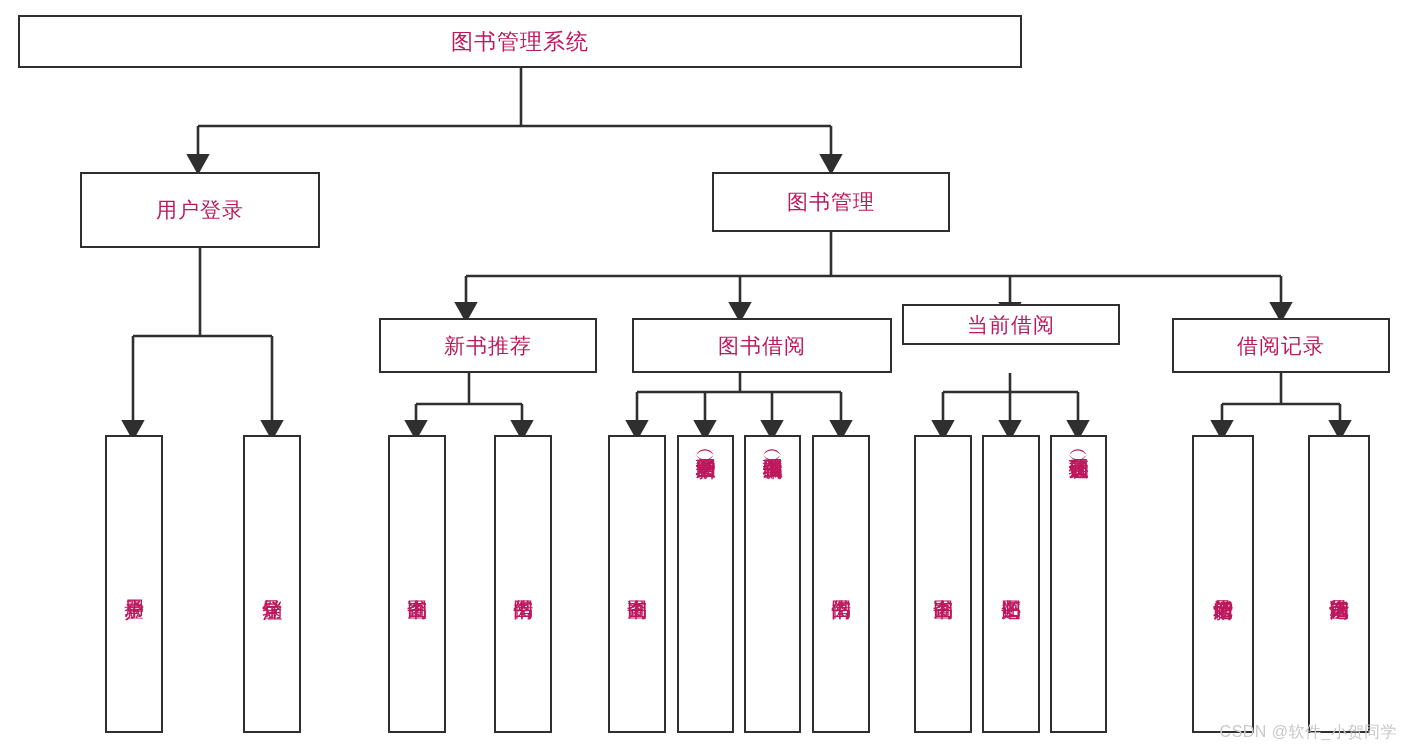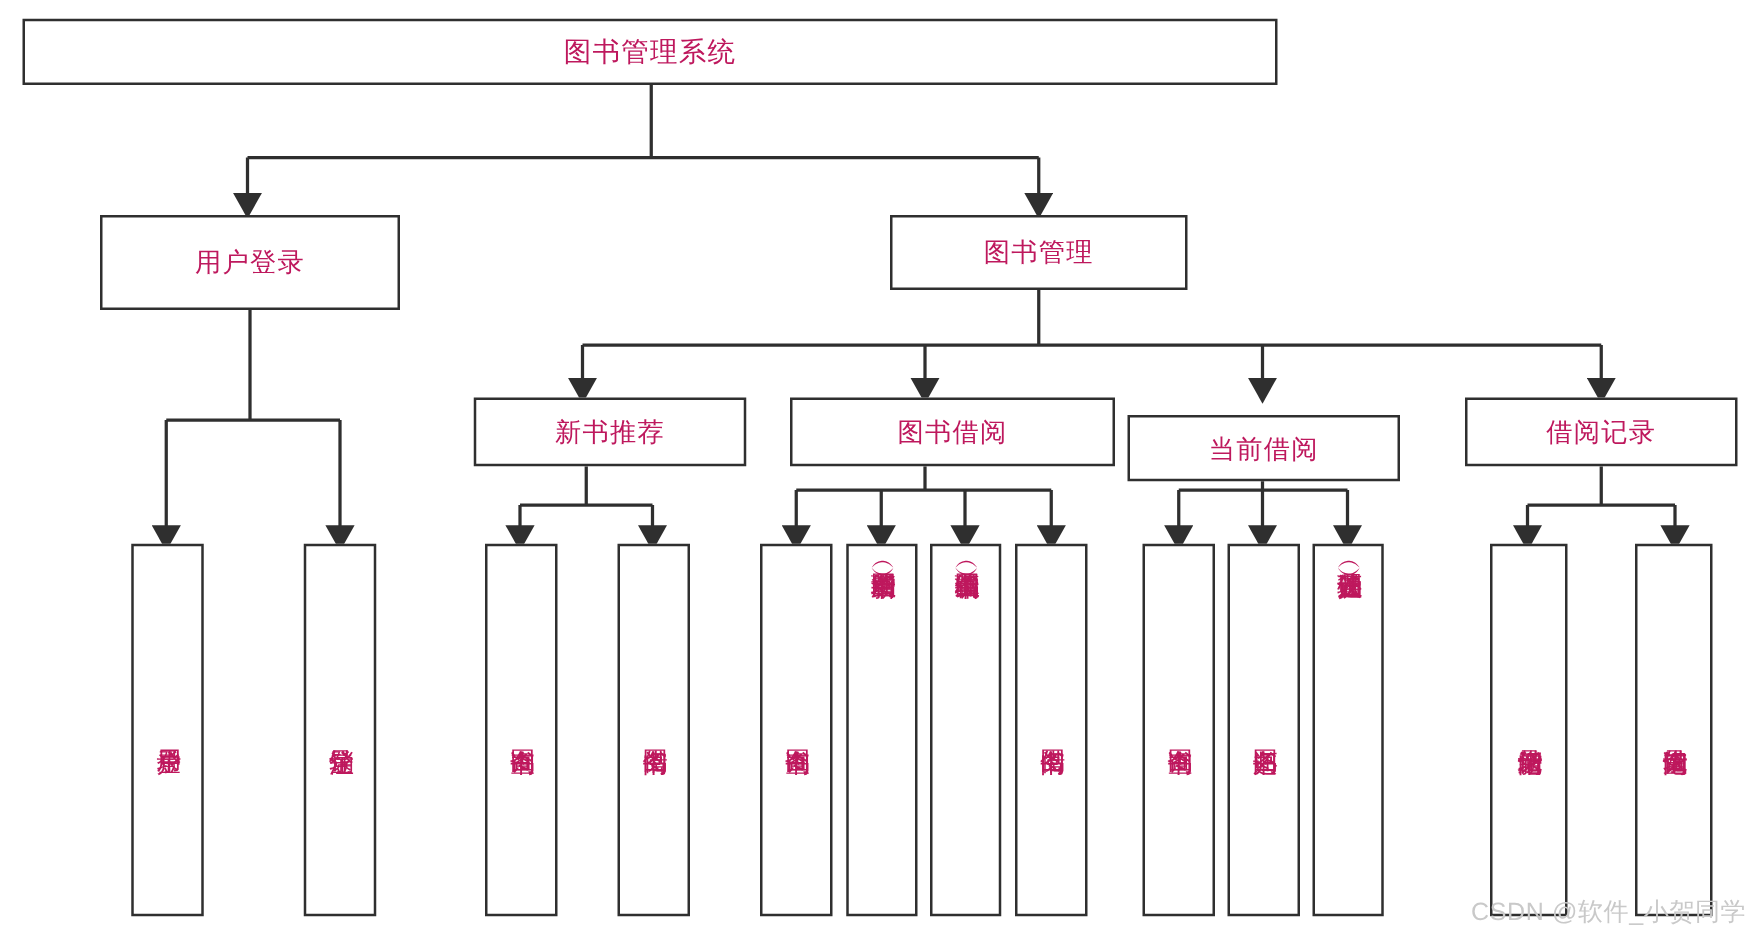--- a/index.html
+++ b/index.html
@@ -62,21 +62,21 @@
     display: flex;
     align-items: center;
     justify-content: center;
     height: 100%;
     width: 100%;
   }
   .watermark {
     position: absolute;
     right: 8px;
     bottom: 4px;
-    font-size: 20px;
+    font-size: 16px;
     color: #c9c9c9;
     letter-spacing: 0.5px;
     z-index: 3;
     white-space: nowrap;
   }
 </style>
 </head>
 <body>
 
 <div id="canvas">
@@ -141,21 +141,21 @@
   <div class="node" style="left:712px; top:172px; width:238px; height:60px;">
     <span>图书管理</span>
   </div>
 
   <div class="node" style="left:360px; top:318px; width:218px; height:55px;margin-left:19px;">
     <span>新书推荐</span>
   </div>
   <div class="node" style="left:632px; top:318px; width:260px; height:55px;">
     <span>图书借阅</span>
   </div>
-  <div class="node" style="left:902px; top:332px; width:218px; height:53px;">
+  <div class="node" style="left:902px; top:304px; width:218px; height:41px;">
     <span>当前借阅</span>
   </div>
   <div class="node" style="left:1172px; top:318px; width:218px; height:55px;">
     <span>借阅记录</span>
   </div>
 
   <div class="node leaf" style="left:105px; top:435px; width:58px; height:298px;">
     <div class="leaf-inner">
       <span class="vtext centered">用户登录</span>
     </div>

